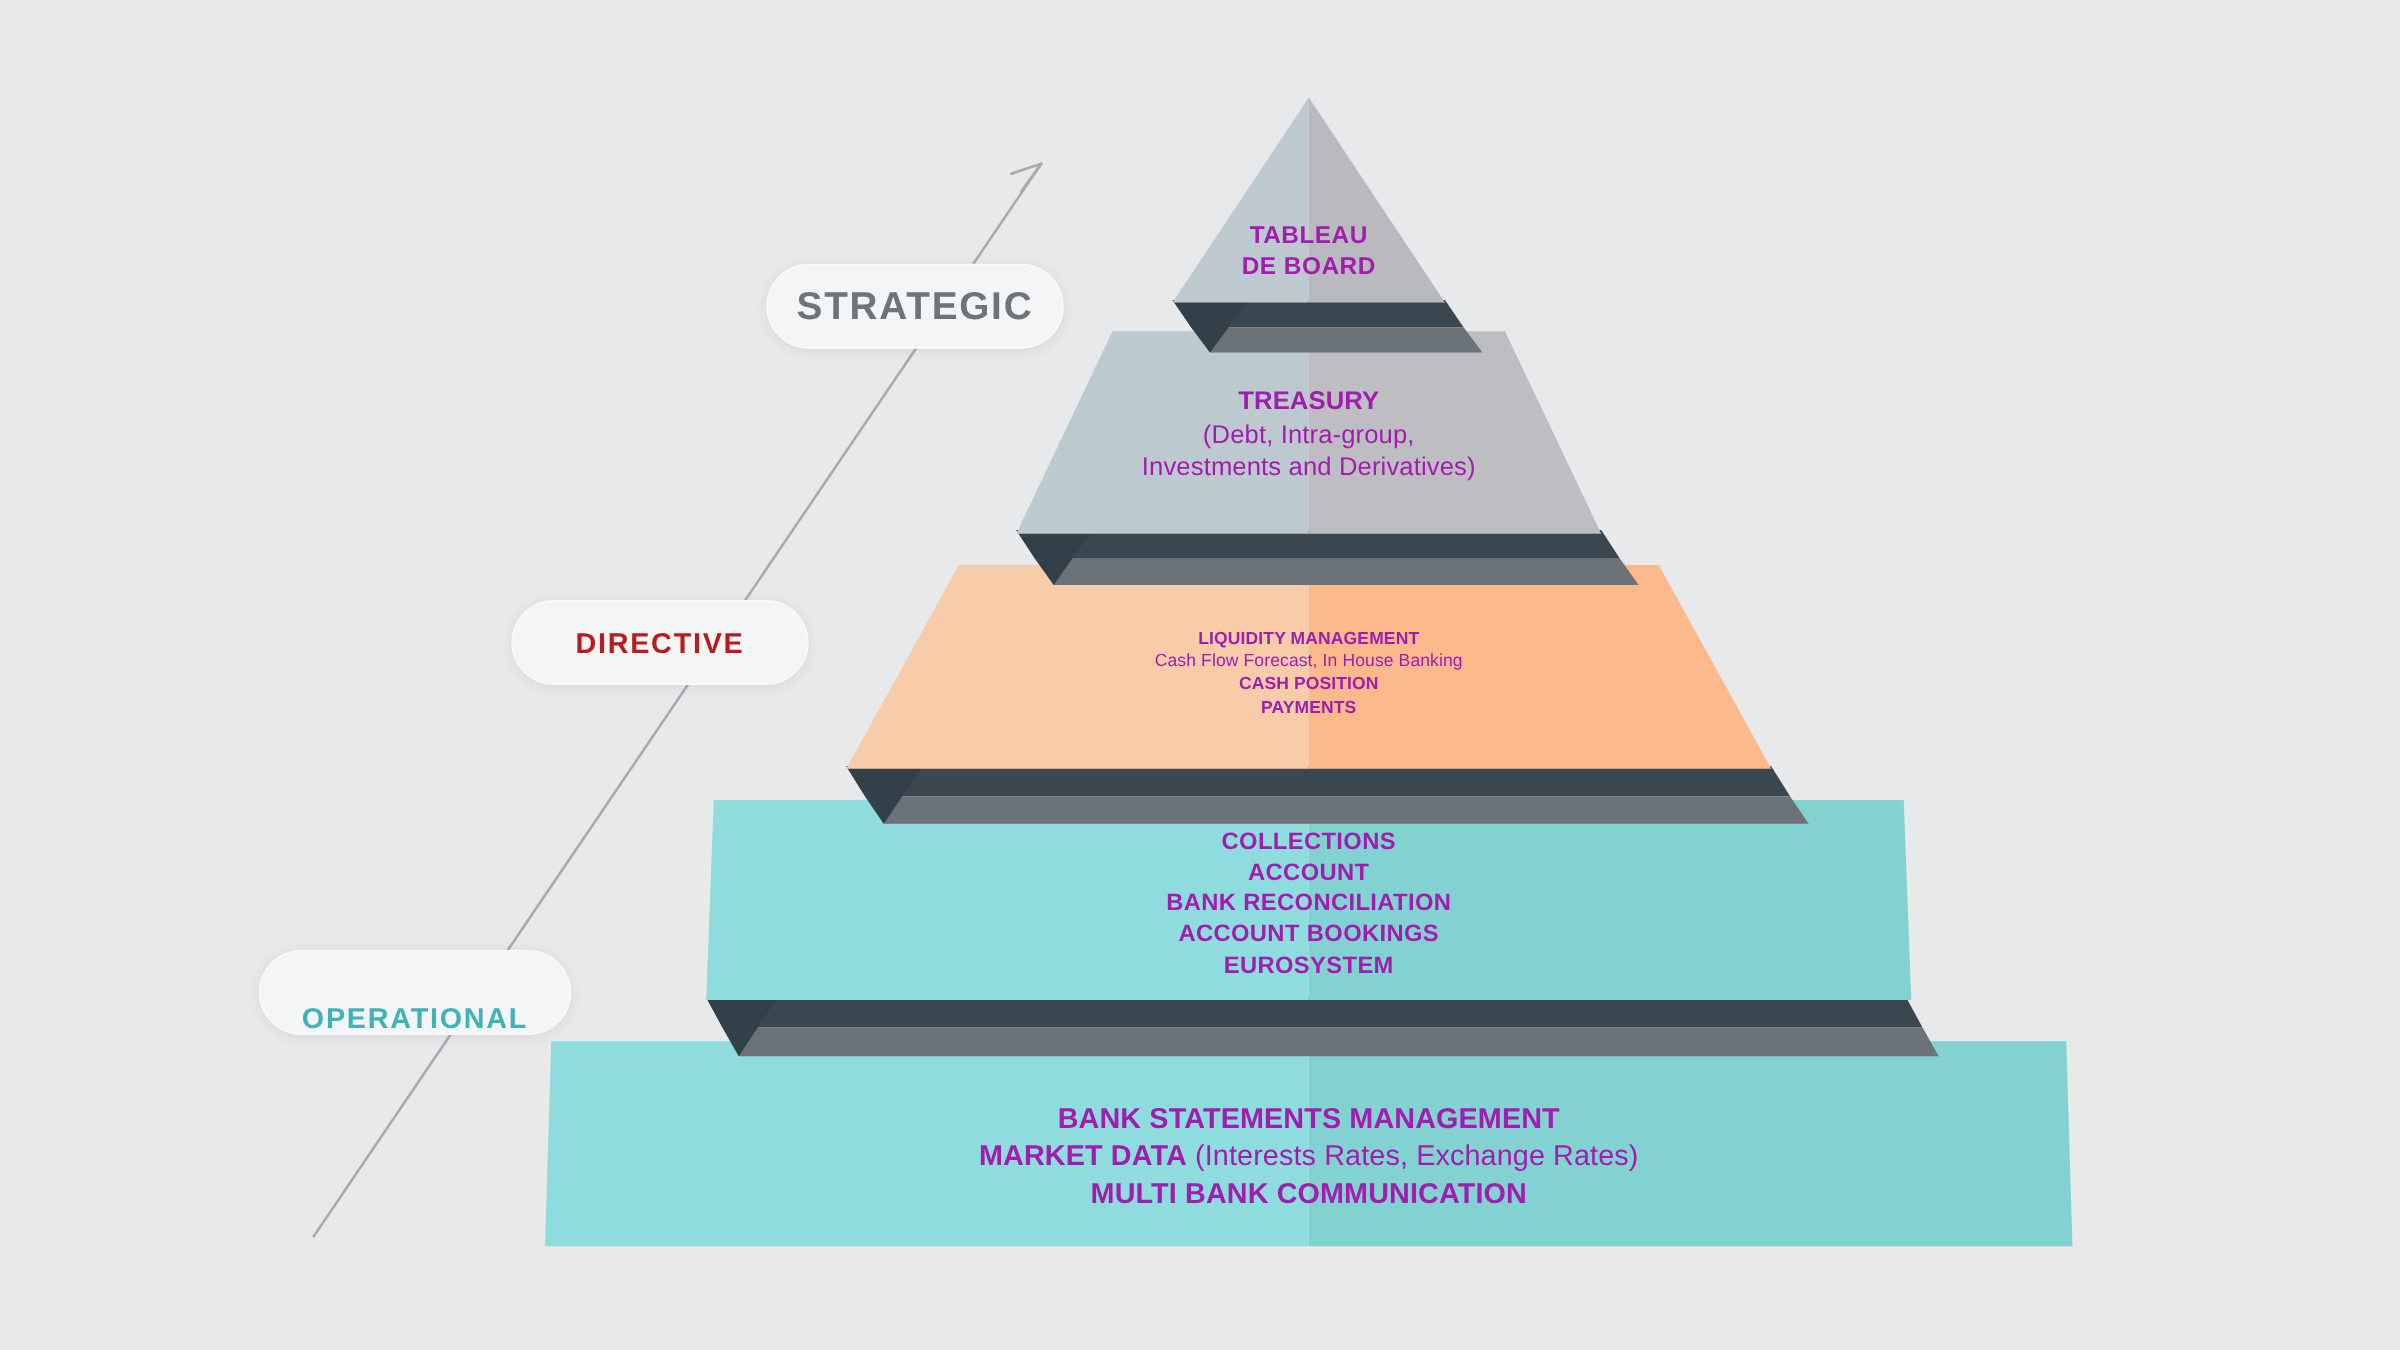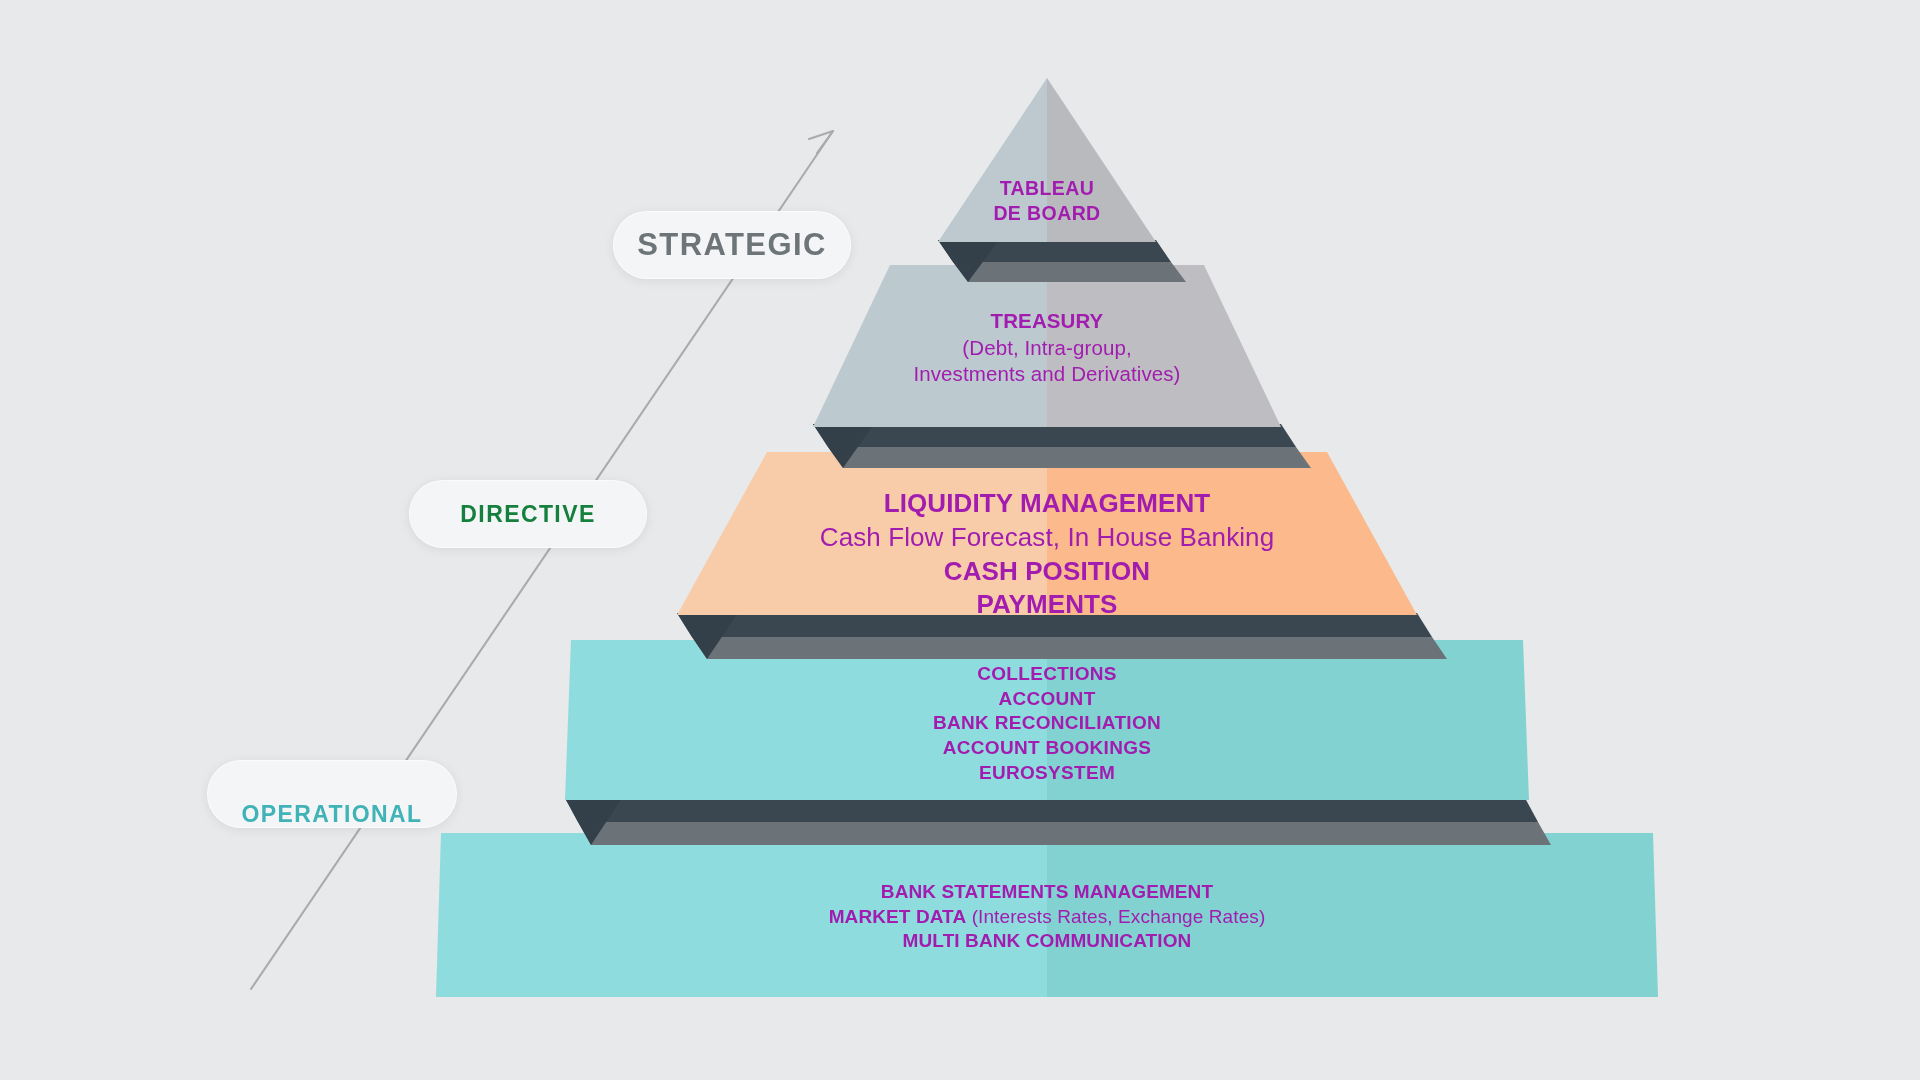--- a/index.html
+++ b/index.html
@@ -29,23 +29,23 @@
     left:0;
     pointer-events:none;
   }
   .tier-text .b { font-weight:bold; display:block; }
   .tier-text .n { font-weight:normal; display:block; }
   .tier-text .mix { display:block; font-weight:normal; }
   .tier-text .mix b { font-weight:bold; }
 
   #txt-apex   { top:176px; font-size:19.5px; letter-spacing:.4px; }
   #txt-treas  { top:308px; font-size:20.5px; letter-spacing:.1px; }
-  #txt-liq    { top:487px; font-size:26px; letter-spacing:.1px; }
+  #txt-liq    { top:501px; font-size:14px; letter-spacing:.1px; }
   #txt-coll   { top:662px; font-size:19px; letter-spacing:.3px; }
-  #txt-base   { top:880px; font-size:19px; letter-spacing:.1px; }
+  #txt-base   { top:880px; font-size:23px; letter-spacing:.1px; }
 
   
   .tier-text > .inner {
     width:640px;
     margin-left:727px;
   }
   #txt-base > .inner  { width:900px; margin-left:597px; }
   #txt-liq  > .inner  { width:760px; margin-left:667px; }
 
   
@@ -61,21 +61,21 @@
                0 0 0 1px rgba(255,255,255,.55) inset;
     font-weight:bold;
     letter-spacing:1.4px;
   }
   #pill-strategic {
     left:613px; top:211px; width:238px; height:68px;
     font-size:31px; color:#6E7579;
   }
   #pill-directive {
     left:409px; top:480px; width:238px; height:68px;
-    font-size:23px; color:#15803d;
+    font-size:23px; color:#b91c1c;
   }
   #pill-operational {
     left:207px; top:760px; width:250px; height:68px;
     font-size:23px; color:#3FB3B8;align-items:flex-end;
   }
 </style>
 </head>
 <body>
 
 <div id="stage">

